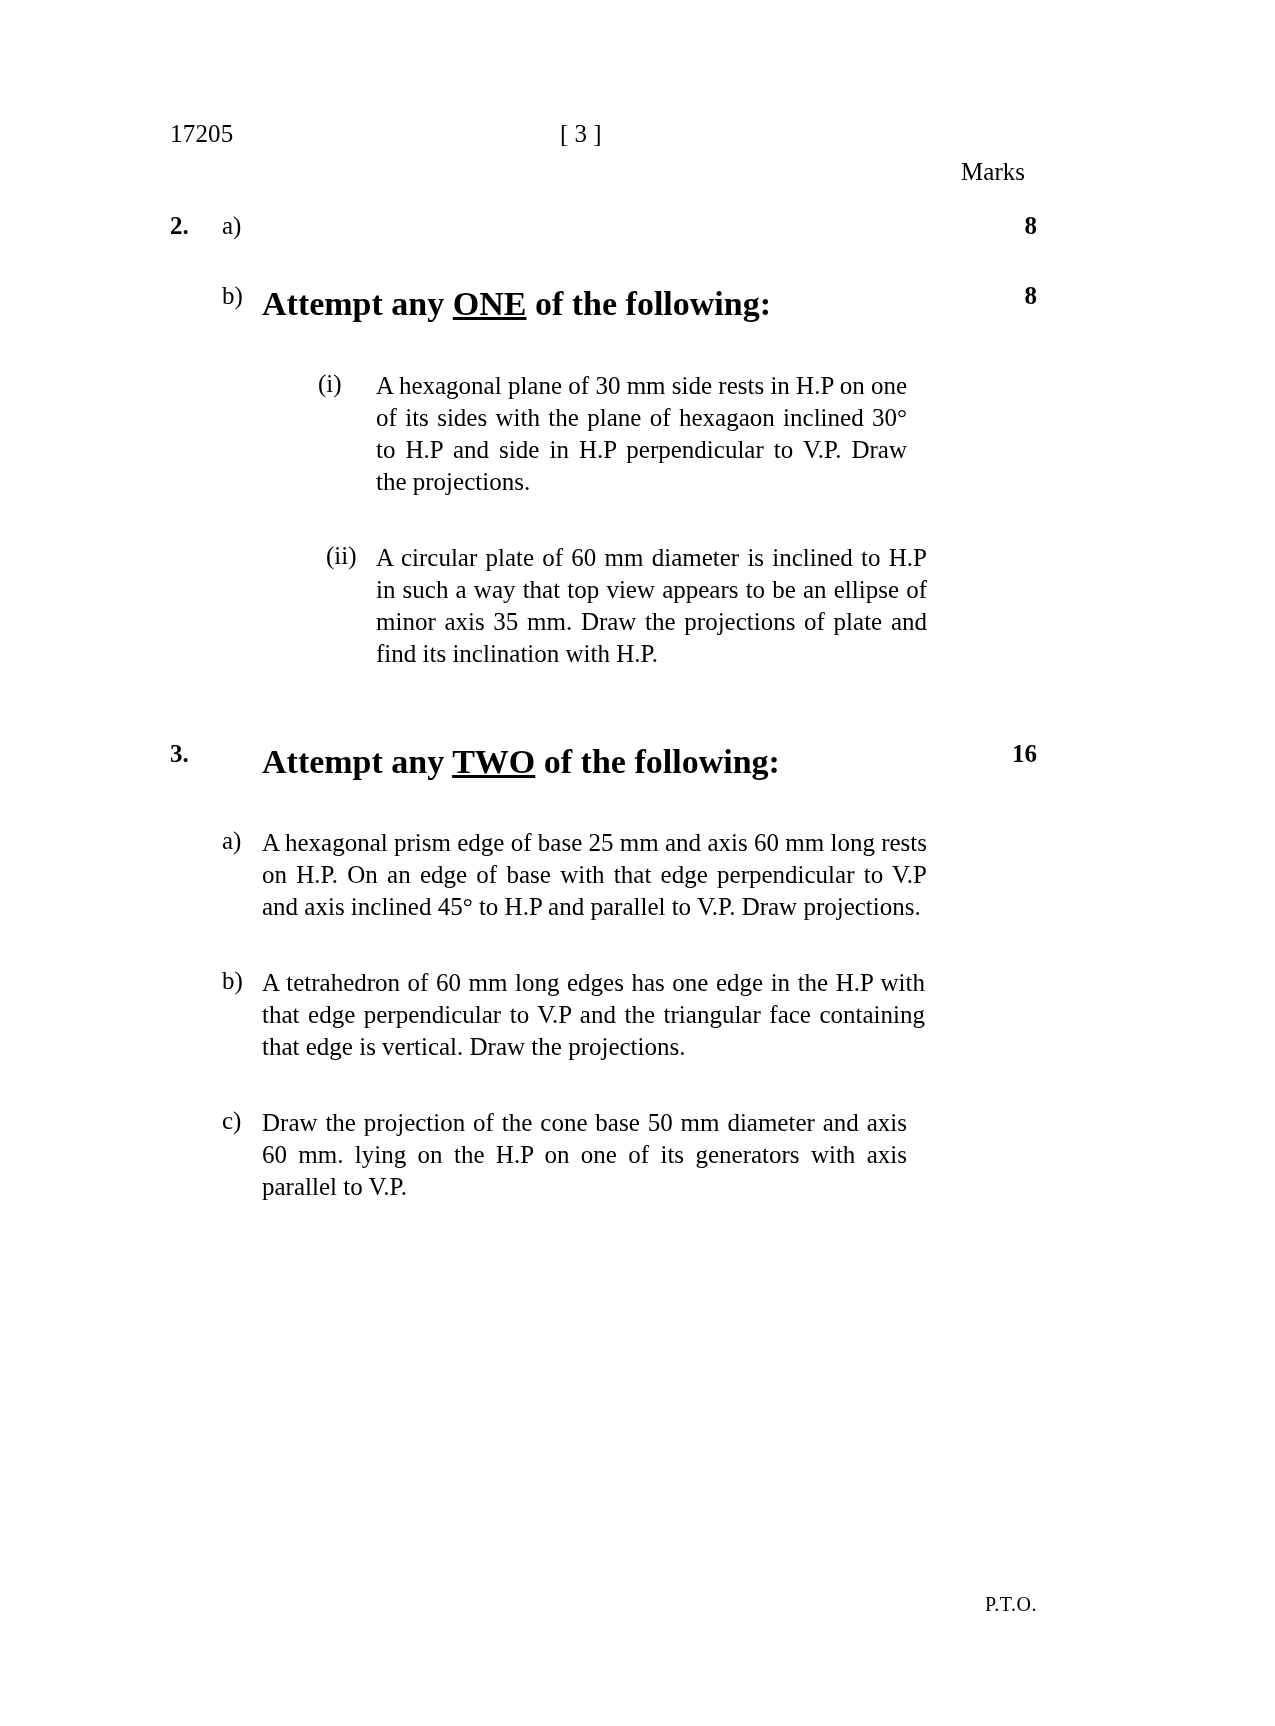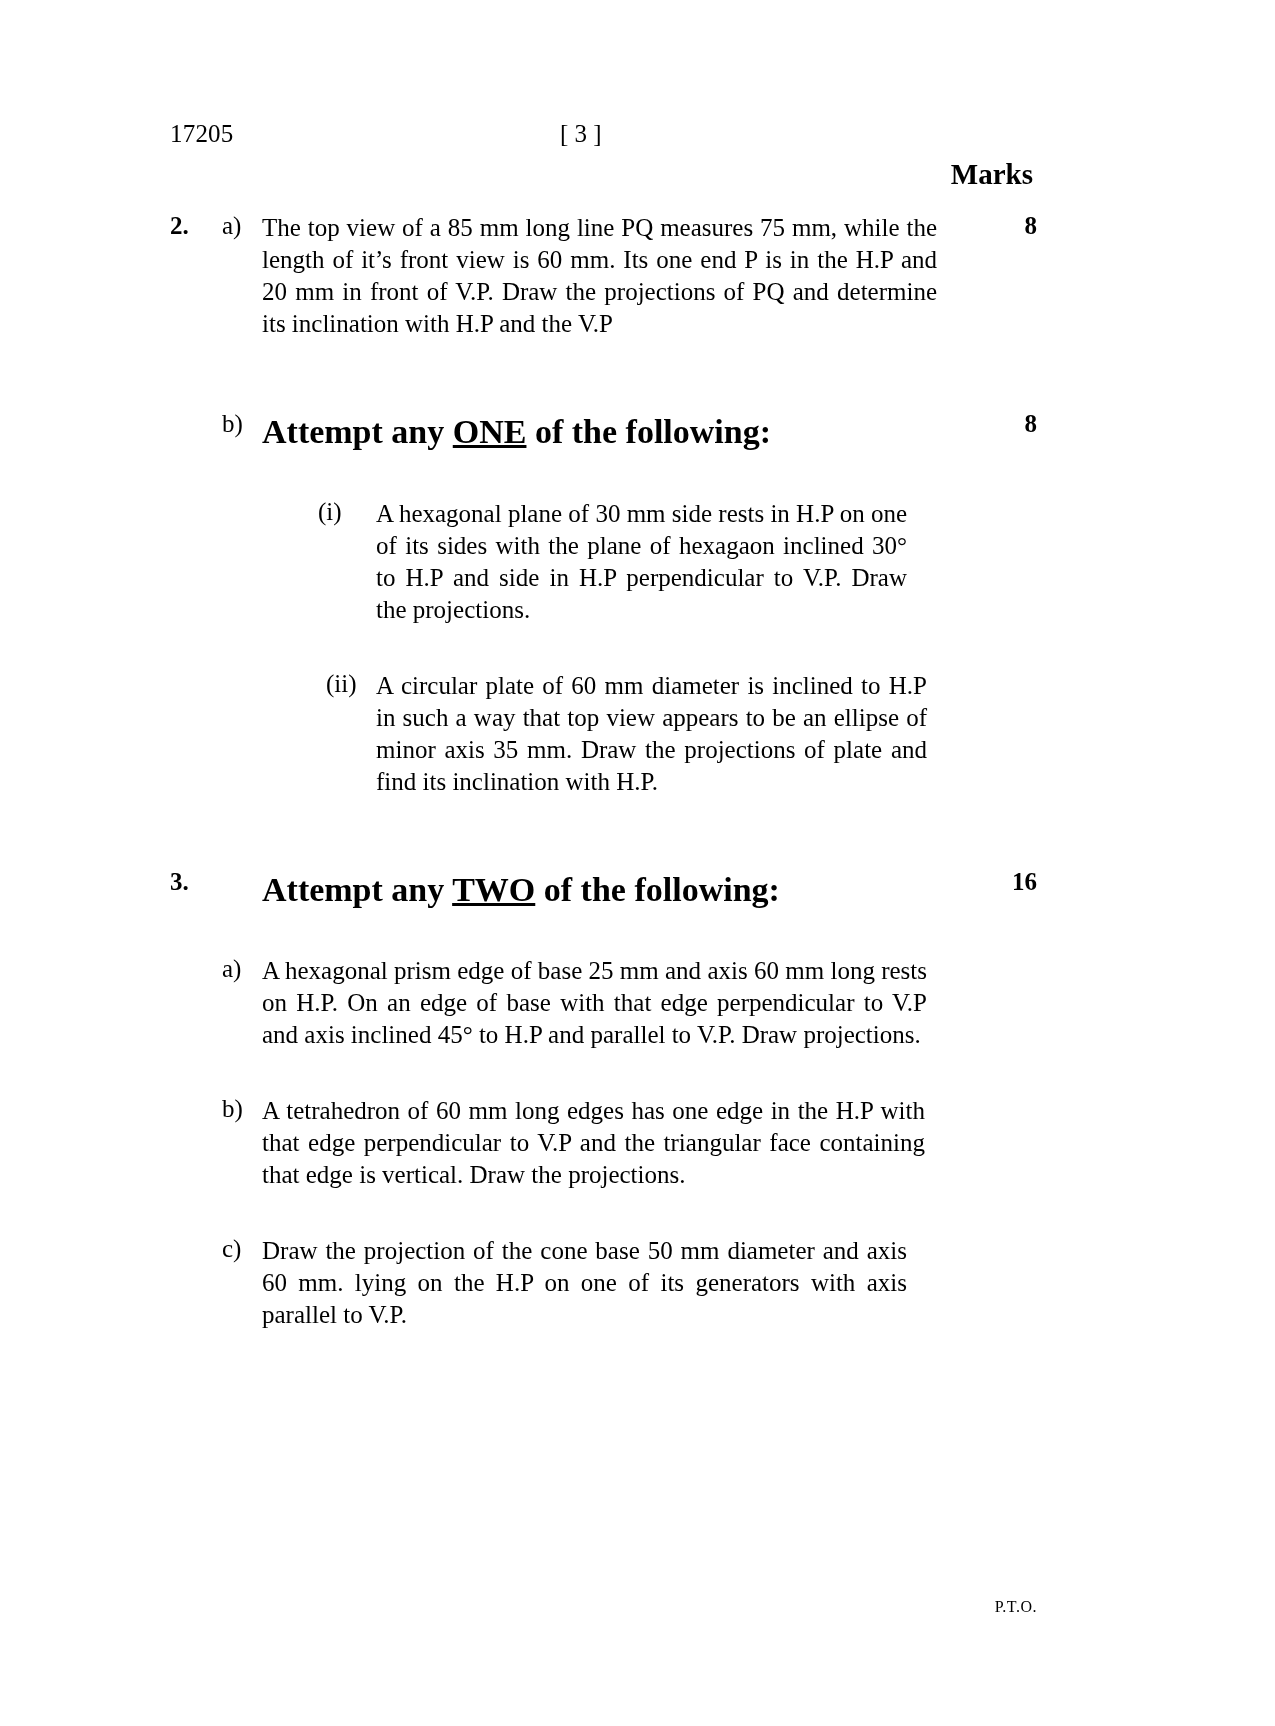--- a/index.html
+++ b/index.html
@@ -35,24 +35,24 @@
     letter-spacing: 0.2px;
   }
   .page-number {
     position: absolute;
     left: 390px;
     top: 0;
     font-size: 25px;
   }
   .marks-label {
     position: absolute;
-    right: 4px;
+    right: 12px;
     top: 38px;
-    font-size: 29px;
-    font-weight: bold;
+    font-size: 25px;
+    font-weight: normal;
   }
 
   
   .qblock {
     position: relative;
     margin-top: 26px;
   }
   .qnum {
     position: absolute;
     left: 0;
@@ -104,42 +104,41 @@
     font-weight: bold;
   }
   .gap-sm { height: 18px; }
   .gap-md { height: 30px; }
   .gap-lg { height: 44px; }
 
   .pto {
     position: absolute;
     right: 110px;
     bottom: 110px;
-    font-size: 16px;
+    font-size: 20px;
     letter-spacing: 0.5px;
   }
 </style>
 </head>
 <body>
 
 <div class="page">
 
   <div class="header-row">
     <div class="exam-code">17205</div>
     <div class="page-number">[ 3 ]</div>
     <div class="marks-label">Marks</div>
   </div>
 
   <div class="gap-md"></div>
 
   <div class="qblock">
     <div class="qnum">2.</div>
     <div class="qletter">a)</div>
     <div class="marks">8</div>
-    <div class="qbody">The top view of a 85 mm long line PQ measures 75 mm, while the length of it’s front view is 60 mm. Its one end P is in the H.P and 20 mm in front of V.P. Draw the projections of PQ and determine its inclination with H.P and the V.P</div>
   </div>
 
   <div class="gap-lg"></div>
 
   <div class="qblock">
     <div class="qletter">b)</div>
     <div class="marks">8</div>
     <div class="qbody">
       <span class="attempt-line">Attempt  any  </span><span class="attempt-line uline">ONE</span><span class="attempt-line">  of  the  following:</span>
     </div>

